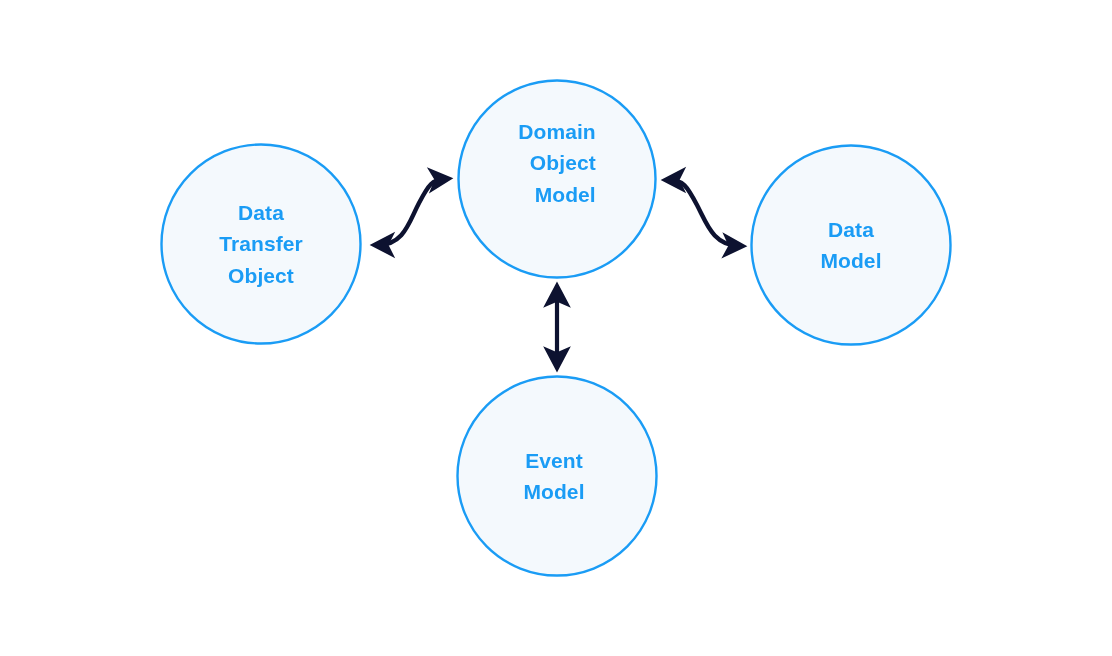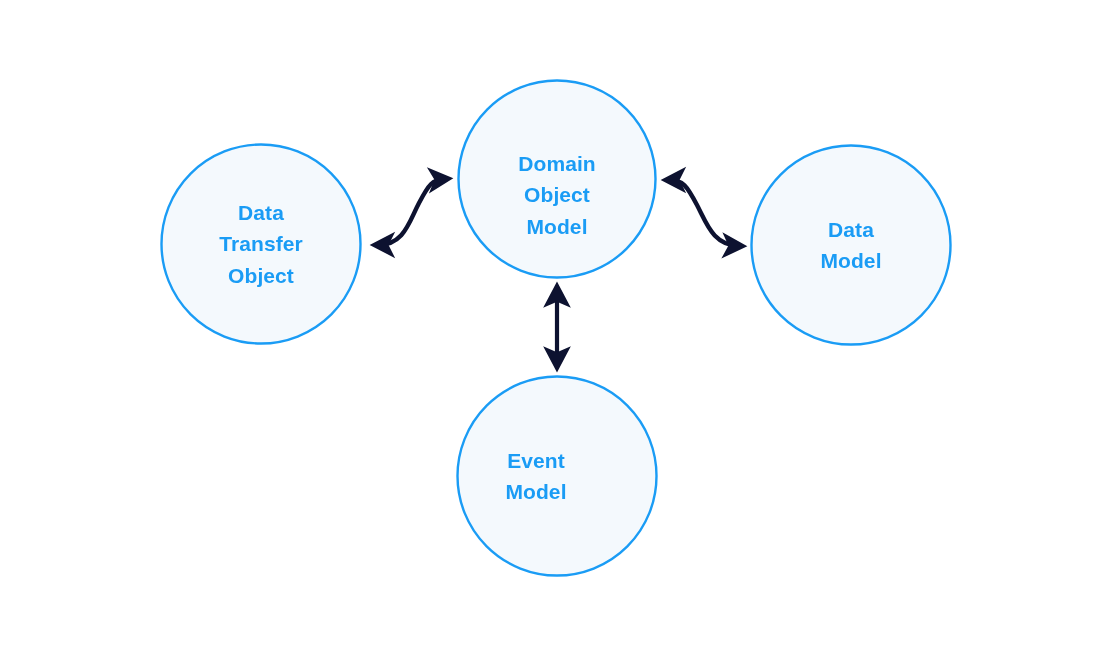--- a/index.html
+++ b/index.html
@@ -75,32 +75,32 @@
 
     <path d="M 557 290 L 557 364" fill="none" stroke="#0d1230" stroke-width="4.2" stroke-linecap="butt" marker-start="url(#ah-start-v)" marker-end="url(#ah-end-v)"></path>
   </svg>
 
   <div class="node-label" style="left:161px; top:144px; width:200px; height:200px;">
     <span>Data
 Transfer
 Object</span>
   </div>
 
-  <div class="node-label" style="left:458px; top:96px; width:198px; height:198px;">
+  <div class="node-label" style="left:458px; top:64px; width:198px; height:198px;text-align:right;">
     <span>Domain
 Object
 Model</span>
   </div>
 
   <div class="node-label" style="left:751px; top:145px; width:200px; height:200px;">
     <span>Data
 Model</span>
   </div>
 
-  <div class="node-label" style="left:436px; top:376px; width:200px; height:200px;">
+  <div class="node-label" style="left:454px; top:376px; width:200px; height:200px;">
     <span>Event
 Model</span>
   </div>
 
   <div class="node-hit" style="left:161px; top:144px; width:200px; height:200px;"></div>
   <div class="node-hit" style="left:458px; top:80px; width:198px; height:198px;"></div>
   <div class="node-hit" style="left:751px; top:145px; width:200px; height:200px;"></div>
   <div class="node-hit" style="left:457px; top:376px; width:200px; height:200px;"></div>
 
 </div>

